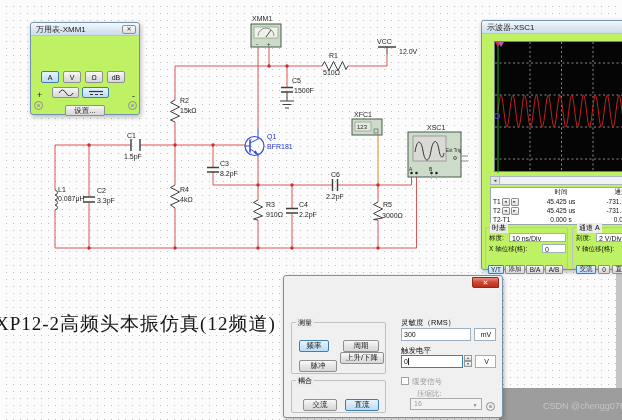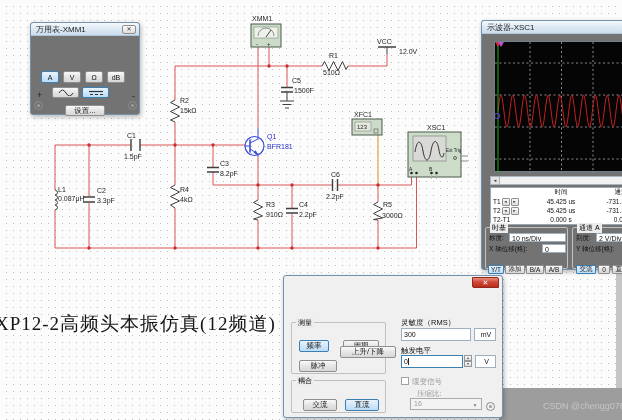--- a/index.html
+++ b/index.html
@@ -24,21 +24,21 @@
   svg text { font-family:"Liberation Sans",sans-serif; font-size:7px; fill:#1f1f1f; }
   .wire { stroke:#dd5656; stroke-width:1; fill:none; }
   .owire { stroke:#e2a33d; stroke-width:1.2; fill:none; }
   .comp { stroke:#3f3f3f; stroke-width:1; fill:none; }
   .plate { stroke:#3f3f3f; stroke-width:1.4; fill:none; }
   .jdot { fill:#c82f2f; }
   .blue { stroke:#3a4ed5; fill:none; }
   .bluetxt { fill:#2330c4; }
 
   
-  .win { position:absolute; background:#737373; border:1px solid #7292ad; border-radius:3px;
+  .win { position:absolute; background:#bef264; border:1px solid #7292ad; border-radius:3px;
          box-shadow:1px 2px 5px rgba(0,0,0,.28); }
   .tbar { position:absolute; left:0; top:0; right:0; height:13px; border-radius:2px 2px 0 0;
           background:linear-gradient(#f6fafd,#dfeaf4 45%,#cbdded); border-bottom:1px solid #b3c6d8;
           font-size:8px; color:#1d1d1d; line-height:13px; padding-left:5px; }
   .xbtn { position:absolute; top:2px; width:14px; height:9px; background:linear-gradient(#fdfdfd,#dcdcdc);
           border:1px solid #8e8e8e; border-radius:2px; font-size:6px; line-height:7px; text-align:center; color:#333; }
   .xbtn.red { width:27px; height:11px; background:linear-gradient(#e88d7c,#cf4936 45%,#b92d1a);
           border:1px solid #93291c; color:#fff; font-size:7px; line-height:9px; border-radius:0 2px 0 2px; }
   .lcd { position:absolute; background:#000; border:1px solid #555; color:#fff; text-align:center; }
   .btn { position:absolute; background:linear-gradient(#f9f9f9,#e3e3e3 55%,#d8d8d8);
@@ -362,21 +362,21 @@
 </div>
 
 <div class="win" id="fc">
   <div class="xbtn red" style="right:3px;top:1px">✕</div>
 
   <div class="grp" style="left:7px;top:46px;width:95px;height:52px">
     <div class="glabel">测量</div>
     <div class="btn sel" style="left:7px;top:8px;width:30px">频率</div>
     <div class="btn" style="left:51px;top:8px;width:36px">周期</div>
     <div class="btn" style="left:7px;top:28px;width:38px">脉冲</div>
-    <div class="btn" style="left:48px;top:14px;width:56px">上升/下降</div>
+    <div class="btn" style="left:48px;top:20px;width:44px">上升/下降</div>
   </div>
 
   <div class="grp" style="left:7px;top:104px;width:95px;height:33px">
     <div class="glabel">耦合</div>
     <div class="btn" style="left:11px;top:9px;width:34px">交流</div>
     <div class="btn sel" style="left:53px;top:9px;width:34px">直流</div>
   </div>
 
   <div class="lbl" style="left:117px;top:42px">灵敏度（RMS）</div>
   <div class="field" style="left:117px;top:52px;width:70px;height:13px;line-height:12px">300</div>

